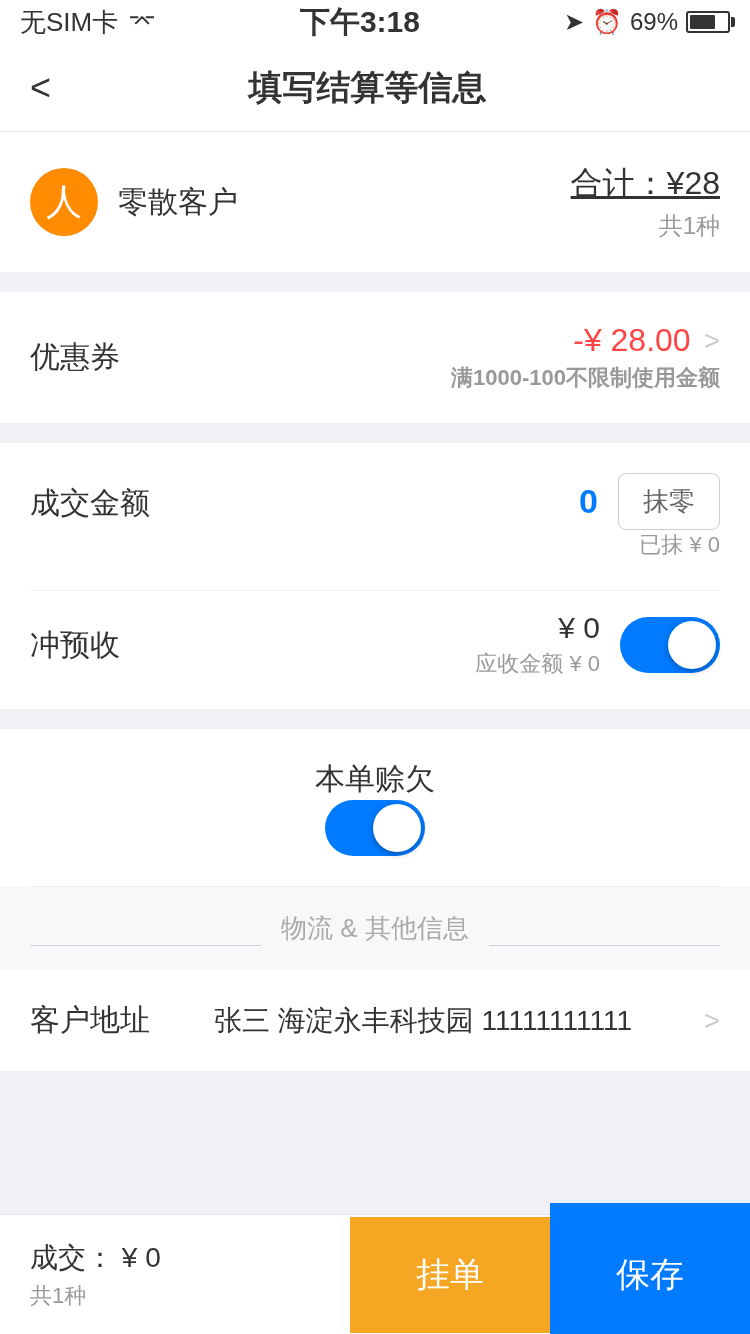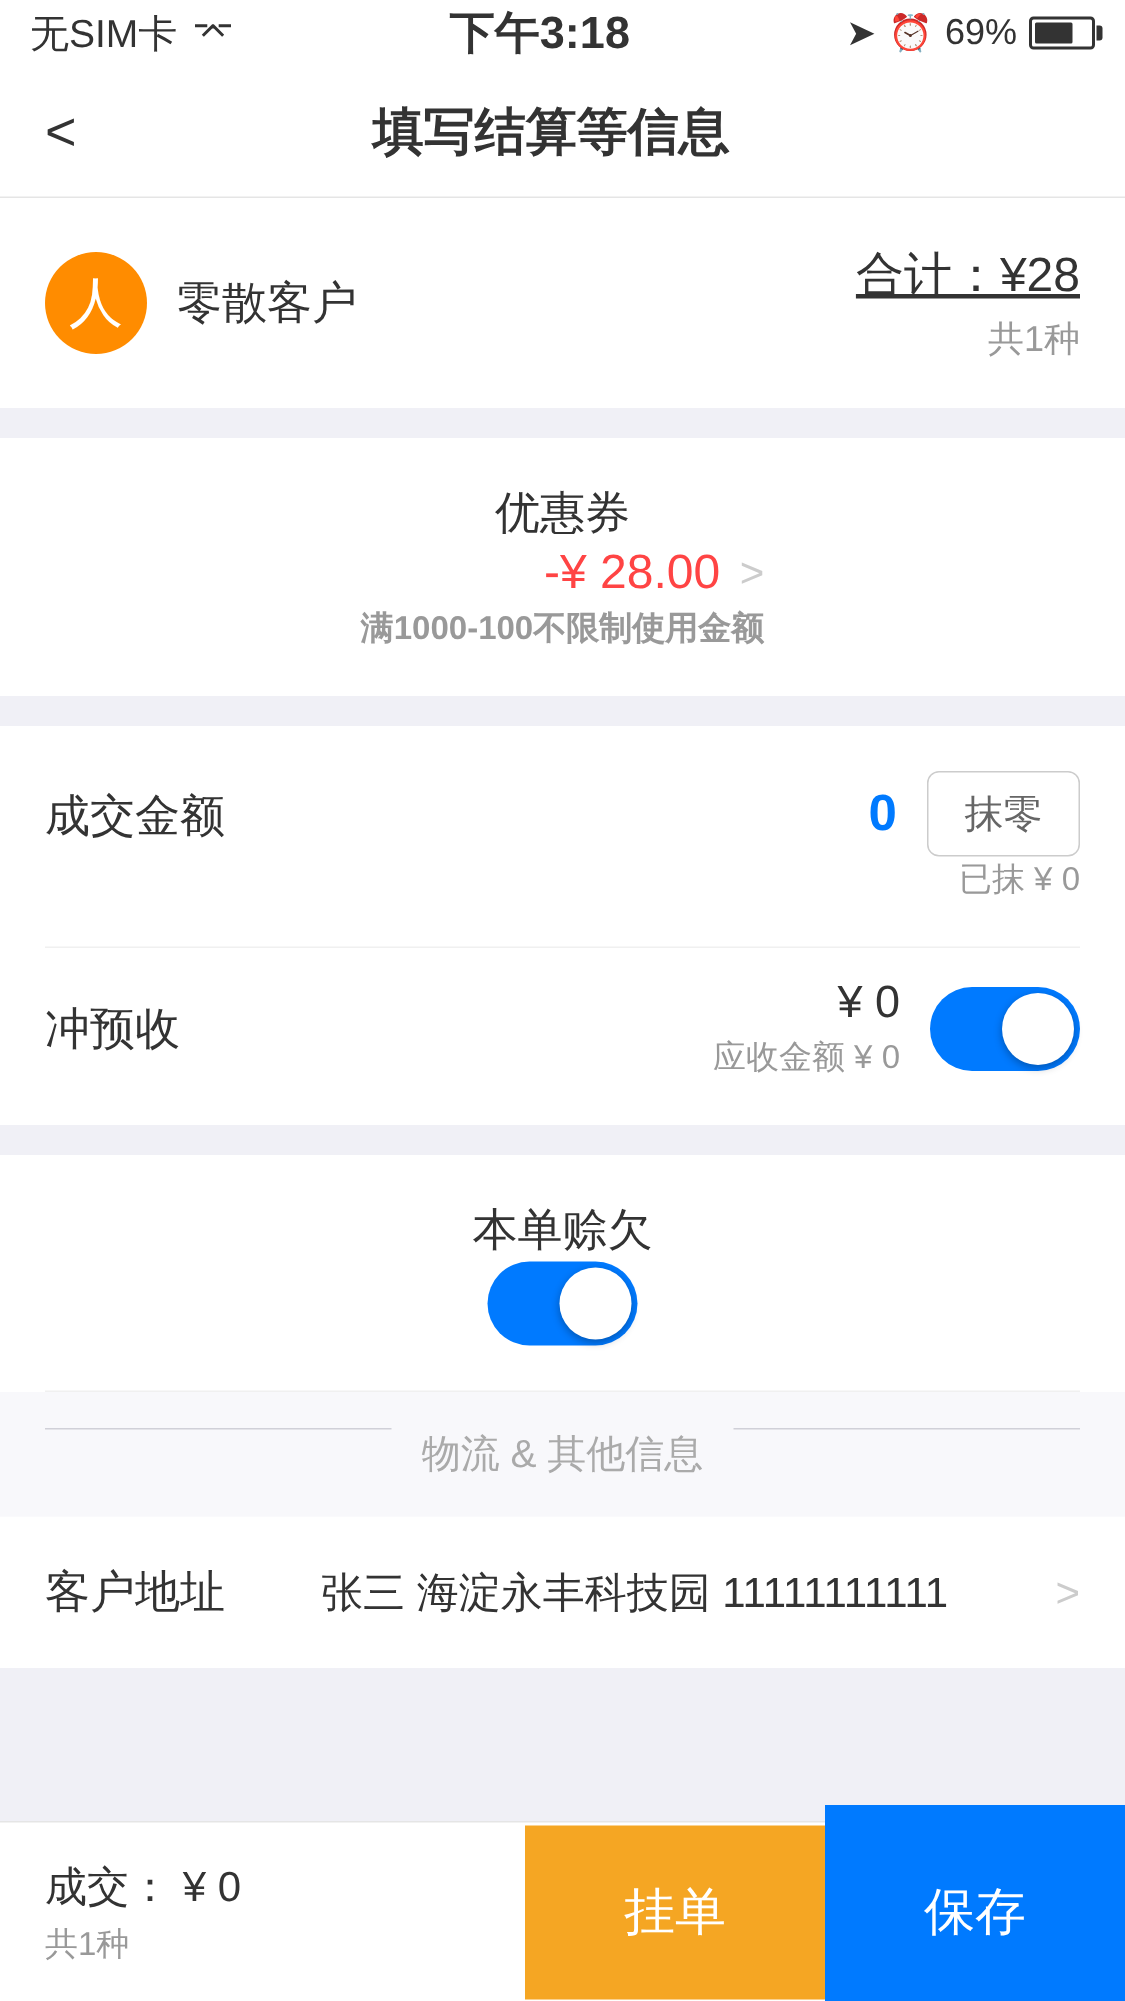--- a/index.html
+++ b/index.html
@@ -88,21 +88,20 @@
     .total-count { font-size: 24px; color: #999; margin-top: 4px; }
 
     .divider { height: 1px; background: #f0f0f0; margin: 0; }
 
     
     .coupon-row {
       display: flex;
       align-items: center;
       justify-content: space-between;
       padding: 30px 0;
-      flex-direction: column;
     }
     .coupon-label { font-size: 30px; color: #333; }
     .coupon-discount { font-size: 32px; color: #ff4444; font-weight: 500; }
     .coupon-desc { font-size: 22px; color: #999; margin-top: 4px; text-align: right; font-weight: bold; }
     .chevron-right { font-size: 28px; color: #ccc; margin-left: 5px; }
     .coupon-right-block { text-align: right; }
 
     
     .deal-row {
       display: flex;
@@ -160,21 +159,21 @@
       display: flex;
       align-items: center;
       padding: 30px 0;
     }
     .due-label { font-size: 30px; color: #333; margin-right: 30px; }
     .due-date { font-size: 30px; color: #333; }
 
     
     .logistics-divider {
       display: flex;
-      align-items: flex-start;
+      align-items: flex-end;
       padding: 24px 30px;
       background: #f8f8fb;
     }
     .logistics-line { flex: 1; height: 1px; background: #d0d0d8; }
     .logistics-text { margin: 0 20px; font-size: 26px; color: #aaa; }
 
     
     .address-row {
       display: flex;
       align-items: center;

